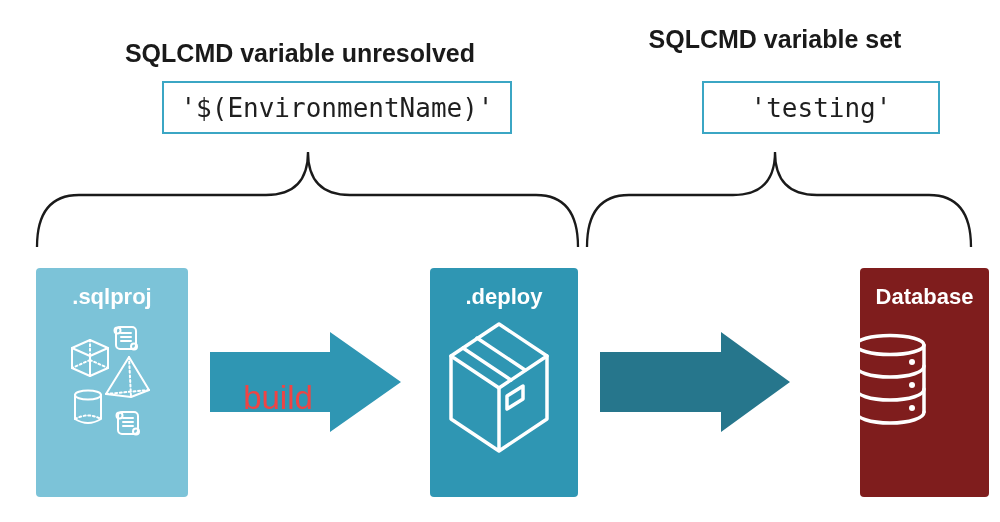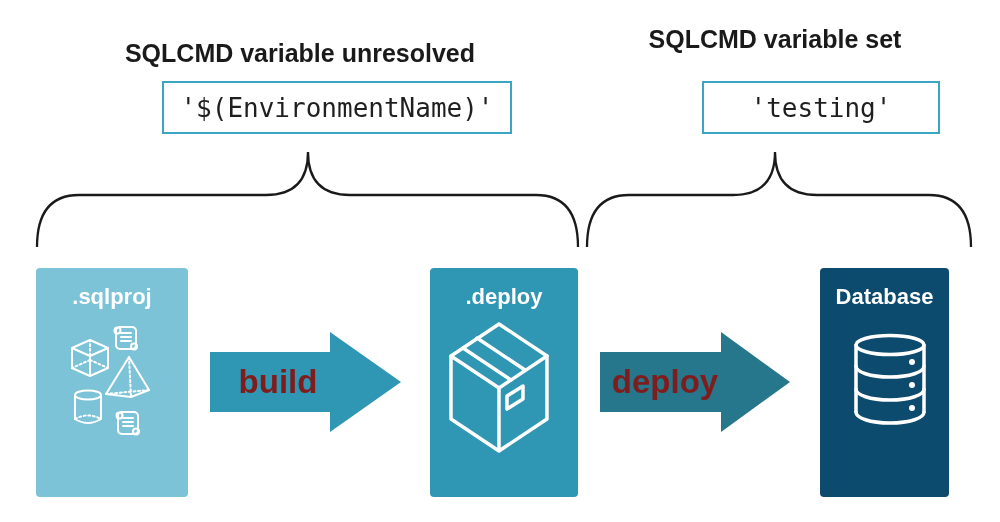--- a/index.html
+++ b/index.html
@@ -27,35 +27,35 @@
   }
   .brace{position:absolute;top:149px;}
   .brace path{stroke:#1a1a1a;stroke-width:2.3;fill:none;}
   .brace-left{left:35px;}
   .brace-right{left:585px;}
   .stage{
     position:absolute;top:268px;height:229px;border-radius:4px;
   }
   .stage-sqlproj{left:36px;width:152px;background:#7CC3D8;}
   .stage-dacpac{left:430px;width:148px;background:#2F96B3;}
-  .stage-database{left:820px;width:129px;background:#0c4a6e;}
+  .stage-database{left:860px;width:129px;background:#7f1d1d;}
   .stage-label{
     position:absolute;top:16px;left:0;width:100%;text-align:center;
     font-size:22px;font-weight:700;color:#ffffff;
   }
   .stage-icon{position:absolute;}
   .icon-sqlproj{left:69px;top:322px;}
   .icon-package{left:443px;top:320px;}
   .icon-database{left:851px;top:333px;}
   .arrow-svg{position:absolute;top:331px;}
   .arrow-build-svg{left:210px;}
   .arrow-deploy-svg{left:600px;}
   .arrow-label{
-    position:absolute;top:331px;height:102px;display:flex;align-items:center;
-    justify-content:center;font-size:33px;font-weight:700;color:#7f1d1d;
+    position:absolute;top:347px;height:102px;display:flex;align-items:center;
+    justify-content:center;font-size:33px;font-weight:400;color:#ef4444;
   }
   .arrow-build-label{left:218px;width:120px;}
   .arrow-deploy-label{left:605px;width:120px;}
   .wire{stroke:#ffffff;fill:none;stroke-linejoin:round;stroke-linecap:round;}
   .w2{stroke-width:2;}
   .w35{stroke-width:3.5;}
   .dash{stroke-dasharray:2 2.6;}
 </style>
 </head>
 <body>
@@ -127,21 +127,20 @@
   <svg class="stage-icon icon-package" width="112" height="135" viewBox="0 0 112 135">
     <path class="wire w35" d="M56,4 L104,36 L56,68 L8,36 Z"></path>
     <path class="wire w35" d="M20,28 L68,60 M34,18 L82,50"></path>
     <path class="wire w35" d="M56,68 V131 M8,36 V99 L56,131 L104,99 V36"></path>
     <path class="wire w35" d="M64,76 L80,66 L80,79 L64,89 Z"></path>
   </svg>
 
   <svg class="arrow-svg arrow-deploy-svg" width="191" height="102" viewBox="0 0 191 102">
     <polygon points="0,21 121,21 121,1 190,51 121,101 121,81 0,81" fill="#26768C"></polygon>
   </svg>
-  <div class="arrow-label arrow-deploy-label">deploy</div>
 
   <div class="stage stage-database">
     <div class="stage-label">Database</div>
   </div>
   <svg class="stage-icon icon-database" width="78" height="92" viewBox="0 0 78 92">
     <ellipse class="wire w35" cx="39" cy="12" rx="34" ry="9.5"></ellipse>
     <path class="wire w35" d="M5,12 V79 M73,12 V79"></path>
     <path class="wire w35" d="M5,79 C5,85 19,90 39,90 C59,90 73,85 73,79"></path>
     <path class="wire w35" d="M5,33 C5,39 19,44 39,44 C59,44 73,39 73,33"></path>
     <path class="wire w35" d="M5,56 C5,62 19,67 39,67 C59,67 73,62 73,56"></path>

